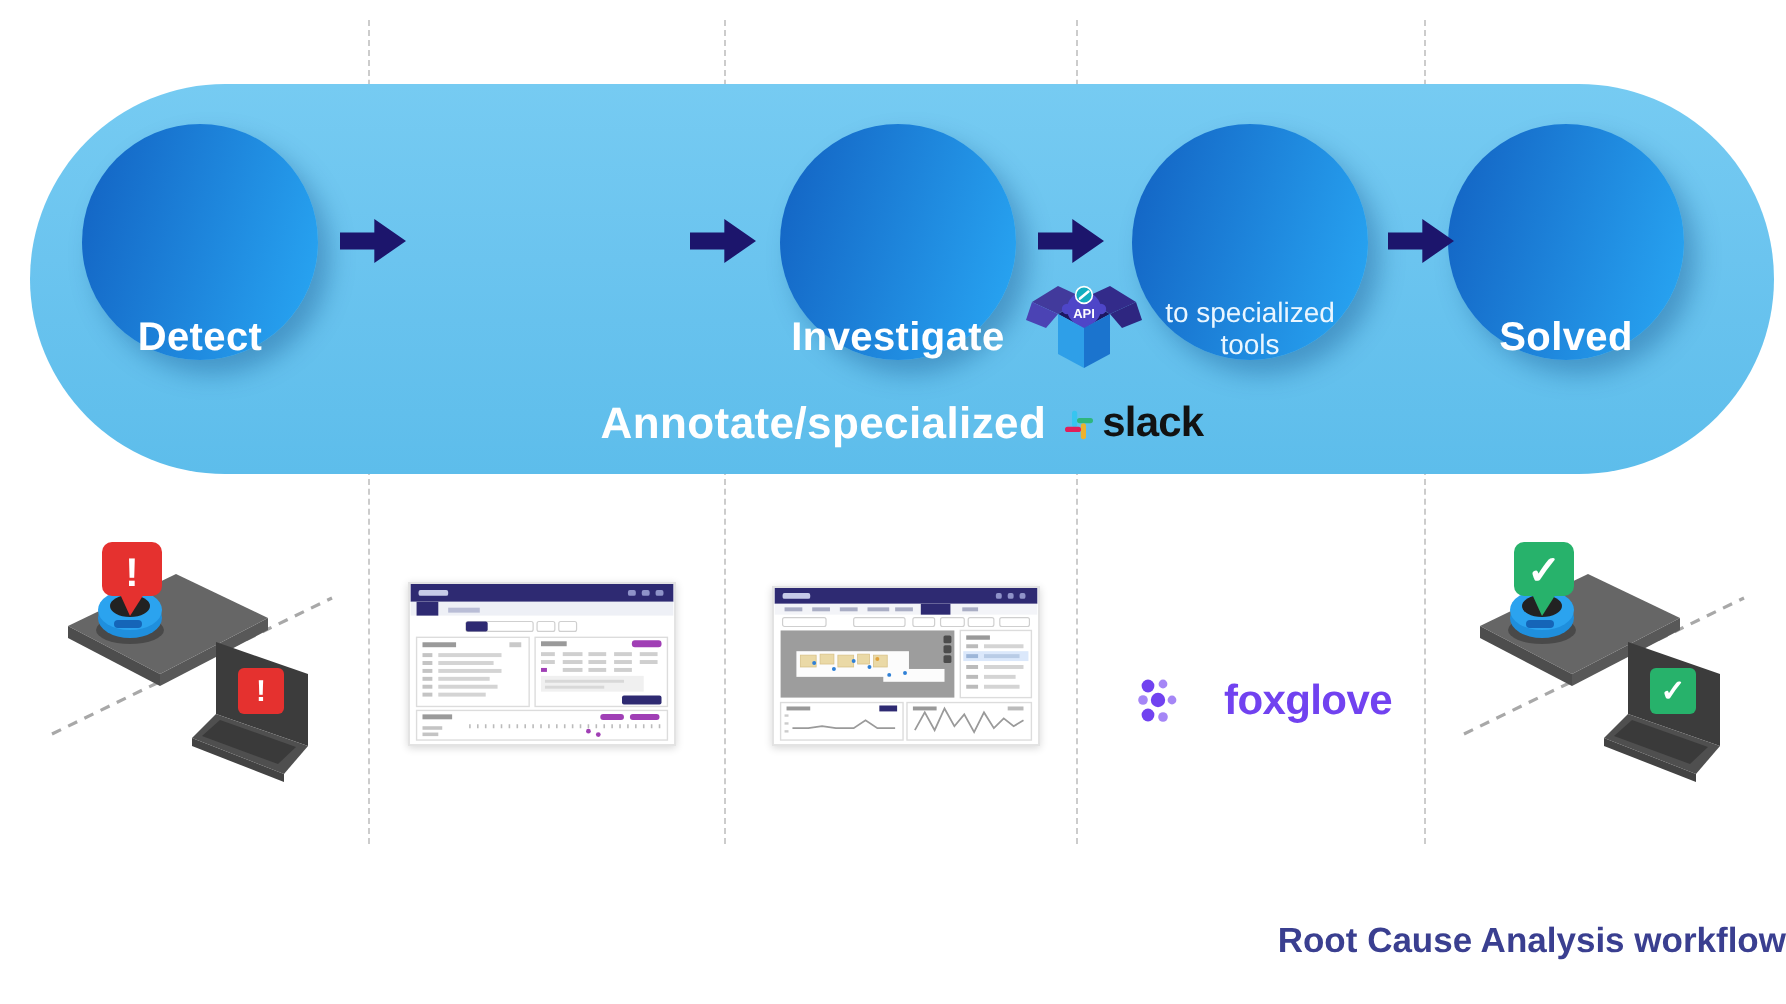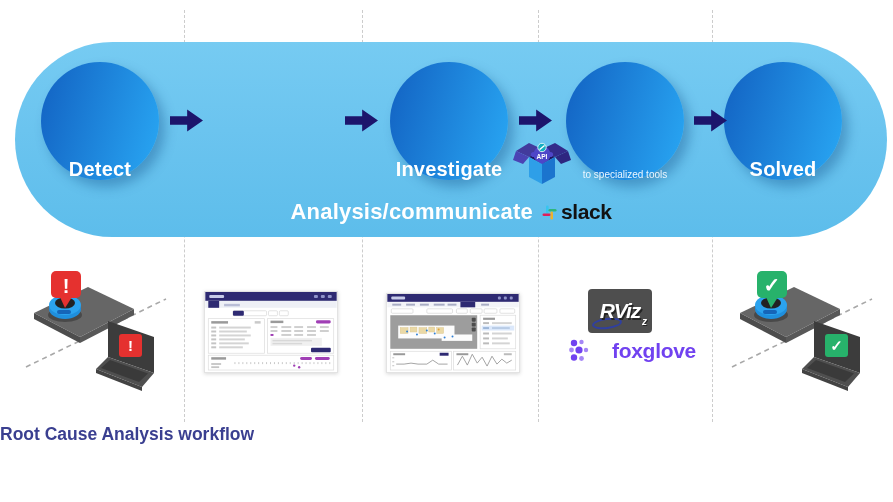--- a/index.html
+++ b/index.html
@@ -17,21 +17,21 @@
   .divider{position:absolute;top:10px;height:412px;width:0;border-left:1px dashed var(--divider-gray);z-index:1}
 
   .pill{position:absolute;left:15px;top:42px;width:872px;height:195px;border-radius:98px;
         background:linear-gradient(180deg,#76CBF2 0%,var(--pill-blue) 45%,#5DBDEB 100%);z-index:2}
 
   .stage{position:absolute;top:62px;width:118px;height:118px;border-radius:50%;
          background:linear-gradient(105deg,var(--circle-blue-dark) 8%,var(--circle-blue-light) 92%);
          box-shadow:6px 7px 12px rgba(10,70,130,0.35);
          display:flex;flex-direction:column;align-items:center;justify-content:flex-end;z-index:3;text-align:center}
   .stage .lbl{color:#fff;font-weight:bold;font-size:20px;letter-spacing:.2px;line-height:1.05}
-  .stage .sub{color:#eaf6ff;font-size:10px;margin-top:18px}
+  .stage .sub{color:#eaf6ff;font-size:14px;margin-top:18px}
 
   .flow-arrow{position:absolute;top:108px;width:33px;height:25px;background:var(--arrow-navy);z-index:3;
       clip-path:polygon(0% 33%,52% 33%,52% 6%,100% 50%,52% 94%,52% 67%,0% 67%)}
 
   .annotate-row{position:absolute;left:15px;top:198px;width:872px;height:28px;z-index:4;
       display:flex;align-items:center;justify-content:center;gap:9px}
   .annotate-row .annotate-lbl{color:#fff;font-weight:bold;font-size:22px;letter-spacing:.2px}
   .slack-wrap{display:flex;align-items:center;gap:4px}
   .slack-word{color:var(--slack-text);font-weight:bold;font-size:21px;letter-spacing:-.4px}
 
@@ -52,21 +52,21 @@
   .rviz-text{color:#fff;font-weight:bold;font-style:italic;font-size:21px;letter-spacing:-1px;
         text-shadow:1.5px 1.5px 0 #242424;position:relative;z-index:2}
   .rviz-z{position:absolute;right:5px;bottom:6px;color:#fff;font-style:italic;font-weight:bold;font-size:10px;
         text-shadow:1px 1px 0 #242424;z-index:2}
   .rviz-ellipse{position:absolute;left:4px;bottom:4px;width:30px;height:11px;border:2.5px solid #2F3FA0;
         border-radius:50%;transform:rotate(-7deg);z-index:1}
 
   .foxglove{position:absolute;left:568px;top:338px;display:flex;align-items:center;gap:22px;z-index:2}
   .foxglove-word{color:var(--foxglove-purple);font-weight:bold;font-size:21px;letter-spacing:-.3px}
 
-  .diagram-title{position:absolute;left:0;top:424px;width:100%;text-align:left;z-index:2;
+  .diagram-title{position:absolute;left:0;top:460px;width:100%;text-align:right;z-index:2;
         color:var(--title-indigo);font-weight:bold;font-size:17.5px}
 </style>
 </head>
 <body>
 
 <div class="canvas">
 
   <div class="divider" style="left:184px"></div>
   <div class="divider" style="left:362px"></div>
   <div class="divider" style="left:538px"></div>
@@ -103,21 +103,21 @@
     <circle cx="37.5" cy="20.5" r="2.6" fill="#4E46C8"></circle>
     <circle cx="29" cy="28" r="2.6" fill="#4E46C8"></circle>
     <text x="29" y="25" text-anchor="middle" font-size="6.5" font-weight="bold" fill="#fff" font-family="Liberation Sans, sans-serif">API</text>
     <circle cx="29" cy="13.5" r="4.2" fill="#14AEC0" stroke="#fff" stroke-width="0.8"></circle>
     <line x1="27" y1="15.3" x2="31.2" y2="11.8" stroke="#fff" stroke-width="1.3" stroke-linecap="round"></line>
     <polygon points="16,23 29,30 29,50 16,43" fill="#2E9FE8"></polygon>
     <polygon points="29,30 42,23 42,43 29,50" fill="#1B74CE"></polygon>
   </svg>
 
   <div class="annotate-row">
-    <span class="annotate-lbl">Analysis/communicate</span>
+    <span class="annotate-lbl">Annotate/specialized</span>
     <span class="slack-wrap">
       <svg width="15" height="15" viewBox="0 0 15 15">
         <rect x="4.0" y="0.4" width="2.6" height="8" rx="1.3" fill="var(--slack-blue)"></rect>
         <rect x="6.5" y="4.0" width="8" height="2.6" rx="1.3" fill="var(--slack-green)"></rect>
         <rect x="8.4" y="6.6" width="2.6" height="8" rx="1.3" fill="var(--slack-yellow)"></rect>
         <rect x="0.5" y="8.4" width="8" height="2.6" rx="1.3" fill="var(--slack-red)"></rect>
       </svg>
       <span class="slack-word">slack</span>
     </span>
   </div>
@@ -268,25 +268,20 @@
     <rect x="5" y="64" width="2" height="1.2" fill="#ccc"></rect>
       <rect x="5" y="68" width="2" height="1.2" fill="#ccc"></rect>
       <rect x="5" y="72" width="2" height="1.2" fill="#ccc"></rect>
     <polyline points="9,71 17,71 24,70 31,71 40,71 46,67 52,71 61,71" fill="none" stroke="#9a9a9a" stroke-width="0.9"></polyline>
     <rect x="67" y="58" width="63" height="19" fill="#fff" stroke="#dcdcdc" stroke-width="0.7"></rect>
     <rect x="70" y="60" width="12" height="2" fill="#999"></rect>
     <rect x="118" y="60" width="8" height="2" fill="#bbb"></rect>
     <polyline points="71,72 76,63 81,72 86,61 91,70 96,64 101,73 106,63 111,71 116,66 121,70 126,67" fill="none" stroke="#9a9a9a" stroke-width="0.9"></polyline>
   </svg>
 
-  <div class="rviz">
-    <div class="rviz-ellipse"></div>
-    <span class="rviz-text">RViz</span>
-    <span class="rviz-z">z</span>
-  </div>
   <div class="foxglove">
     <svg width="22" height="26" viewBox="0 0 22 26">
       <circle cx="6" cy="5" r="3.2" fill="var(--foxglove-purple)"></circle>
       <circle cx="13.5" cy="4" r="2.2" fill="#A586F6"></circle>
       <circle cx="3.5" cy="12" r="2.4" fill="#A586F6"></circle>
       <circle cx="11" cy="12" r="3.6" fill="var(--foxglove-purple)"></circle>
       <circle cx="18" cy="12" r="2.2" fill="#A586F6"></circle>
       <circle cx="6" cy="19.5" r="3.2" fill="var(--foxglove-purple)"></circle>
       <circle cx="13.5" cy="20.5" r="2.4" fill="#A586F6"></circle>
     </svg>

